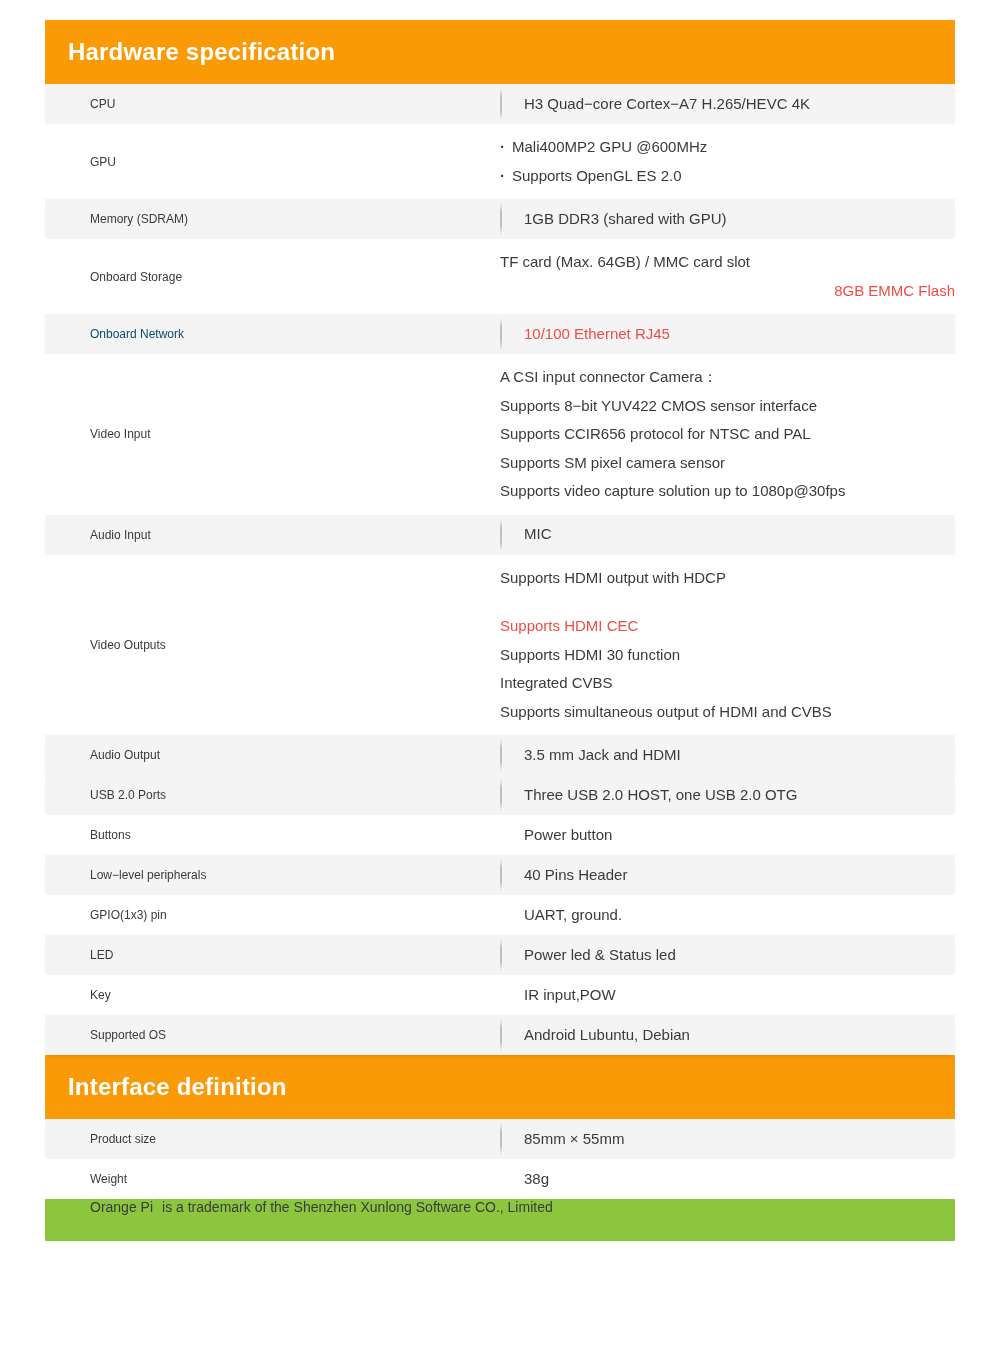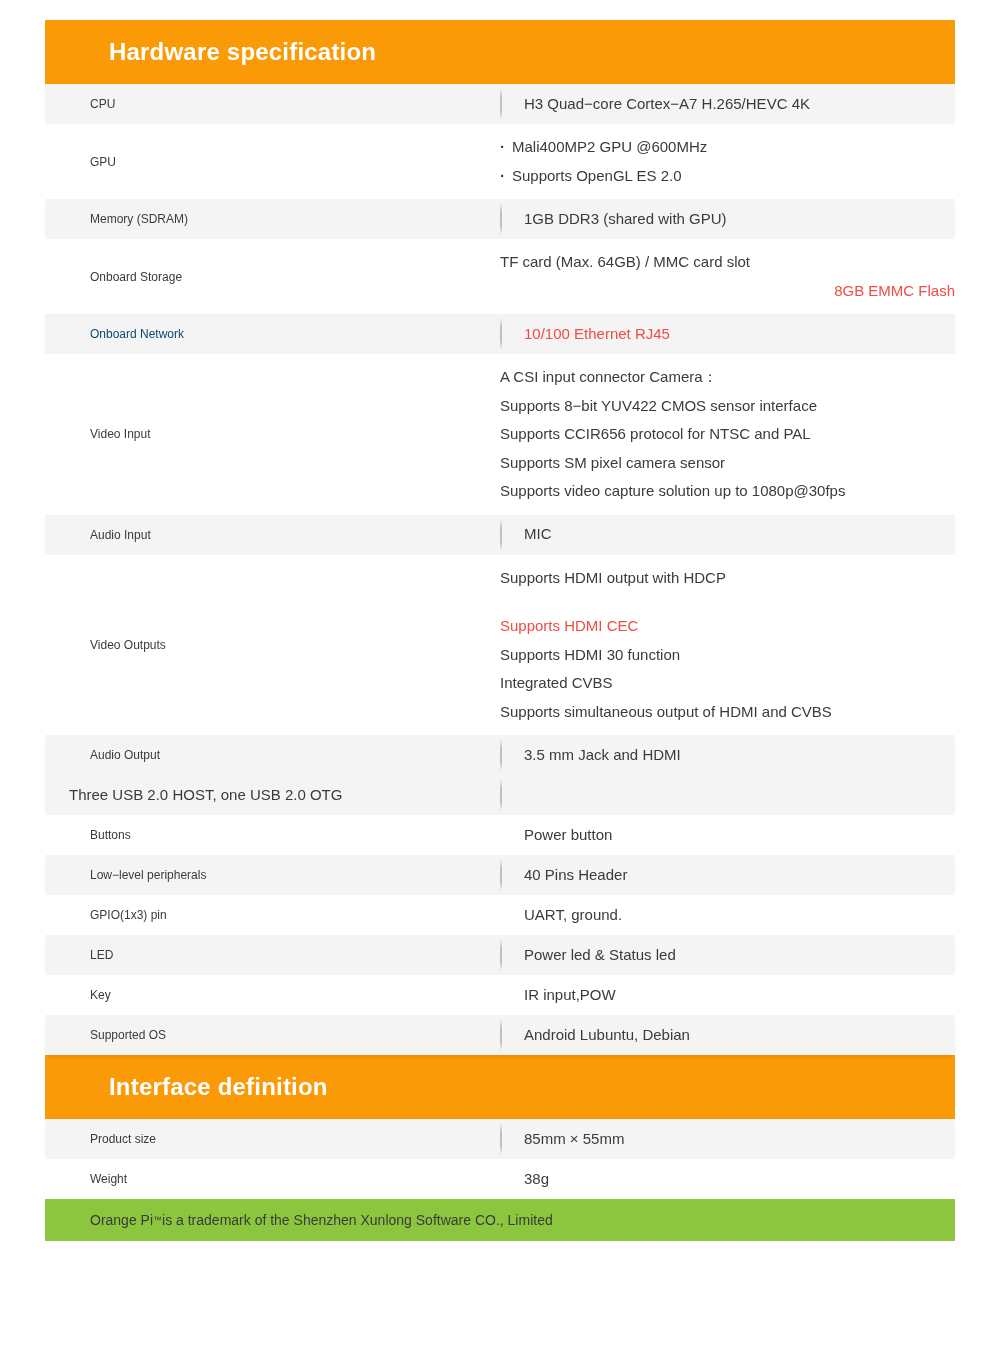--- a/index.html
+++ b/index.html
@@ -23,21 +23,21 @@
     background: #ffffff;
   }
 
   
   .section-header {
     box-sizing: border-box;
     width: 910px;
     height: 64px;
     display: flex;
     align-items: center;
-    padding-left: 64px;
+    padding-left: 23px;
     color: #ffffff;
     font-size: 24px;
     font-weight: bold;
     letter-spacing: 0.2px;
   }
 
   
   .spec-table {
     width: 910px;
   }
@@ -122,21 +122,20 @@
   .pad-block {
     padding: 9px 0;
   }
 
   
   .footer-band {
     box-sizing: border-box;
     width: 910px;
     height: 42px;
     display: flex;
-    align-items: center;
     padding-left: 45px;
     color: #3b3b3b;
     font-size: 14px;
   }
   .footer-band sup {
     font-size: 9px;
     vertical-align: super;
     line-height: 0;
   }
 </style>
@@ -205,20 +204,21 @@
             <span class="line">Supports simultaneous output of HDMI and CVBS</span>
           </div>
         </div>
         <div class="row shaded" style="background: rgb(244, 244, 244);">
           <div class="cell-label">Audio Output</div>
           <div class="cell-value">
             <span class="line">3.5 mm Jack and HDMI</span>
           </div>
         </div>
         <div class="row shaded" style="background: rgb(244, 244, 244);">
+          <div class="cell-label">USB 2.0 Ports</div>
           <div class="cell-value">
             <span class="line">Three USB 2.0 HOST, one USB 2.0 OTG</span>
           </div>
         </div>
         <div class="row plain">
           <div class="cell-label">Buttons</div>
           <div class="cell-value">
             <span class="line">Power button</span>
           </div>
         </div>

